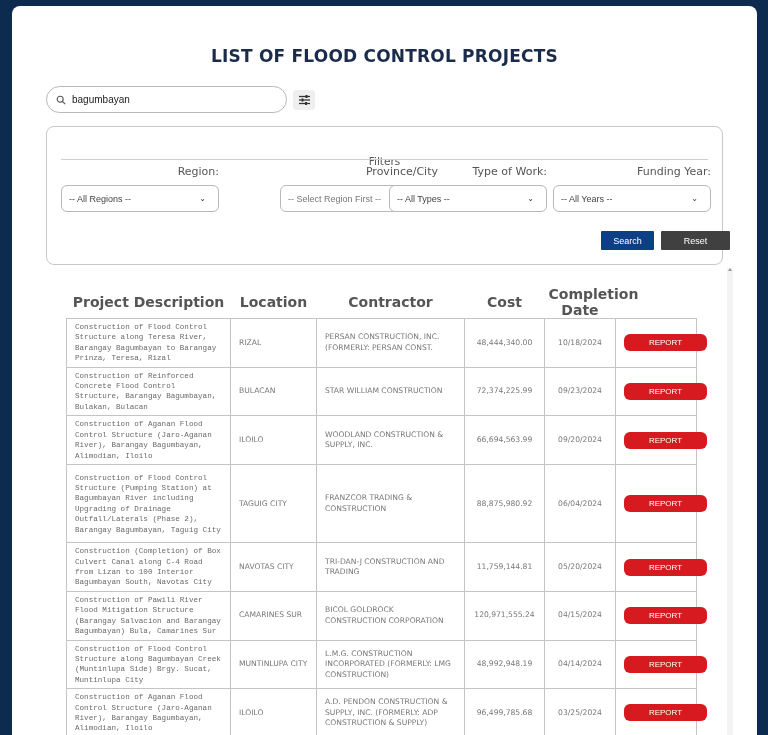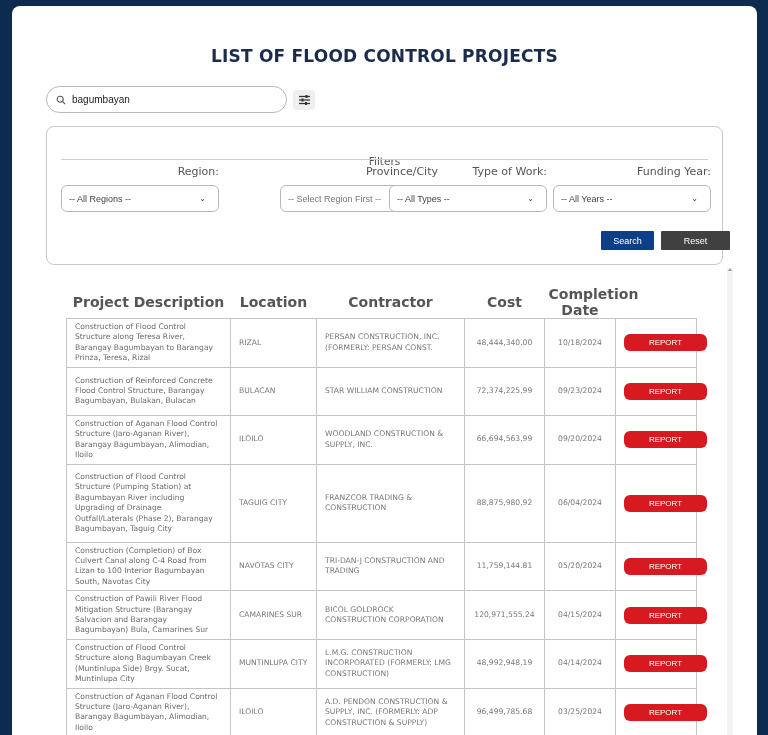--- a/index.html
+++ b/index.html
@@ -126,21 +126,21 @@
       height: 27px; padding: 0 4px;
       border: none;
     }
     td {
       border: 1px solid #c4c4c4;
       font-size: 7.6px; color: #777;
       vertical-align: middle;
       padding: 3px 8px;
       line-height: 10.4px;
     }
-    td.desc { color: #6a6a6a; }
+    td.desc { color: #6a6a6a; font-family: Liberation Mono, monospace; }
     td.center { text-align: center; }
     .report-btn {
       display: inline-block;
       width: 83px; height: 17px;
       background: #d71a1f;
       border-radius: 6px;
       color: #fff; font-size: 8px;
       line-height: 17px; text-align: center;
       font-family: "Liberation Sans", sans-serif;
     }

